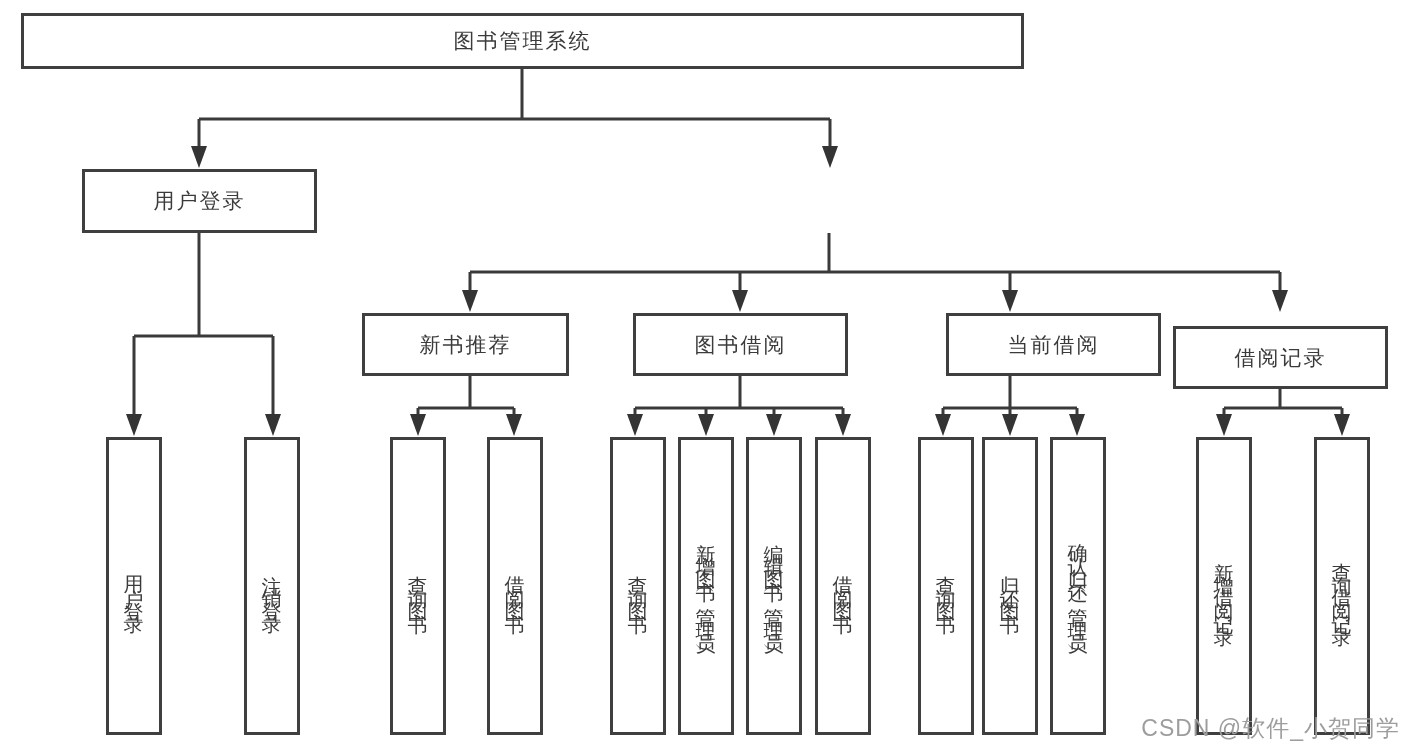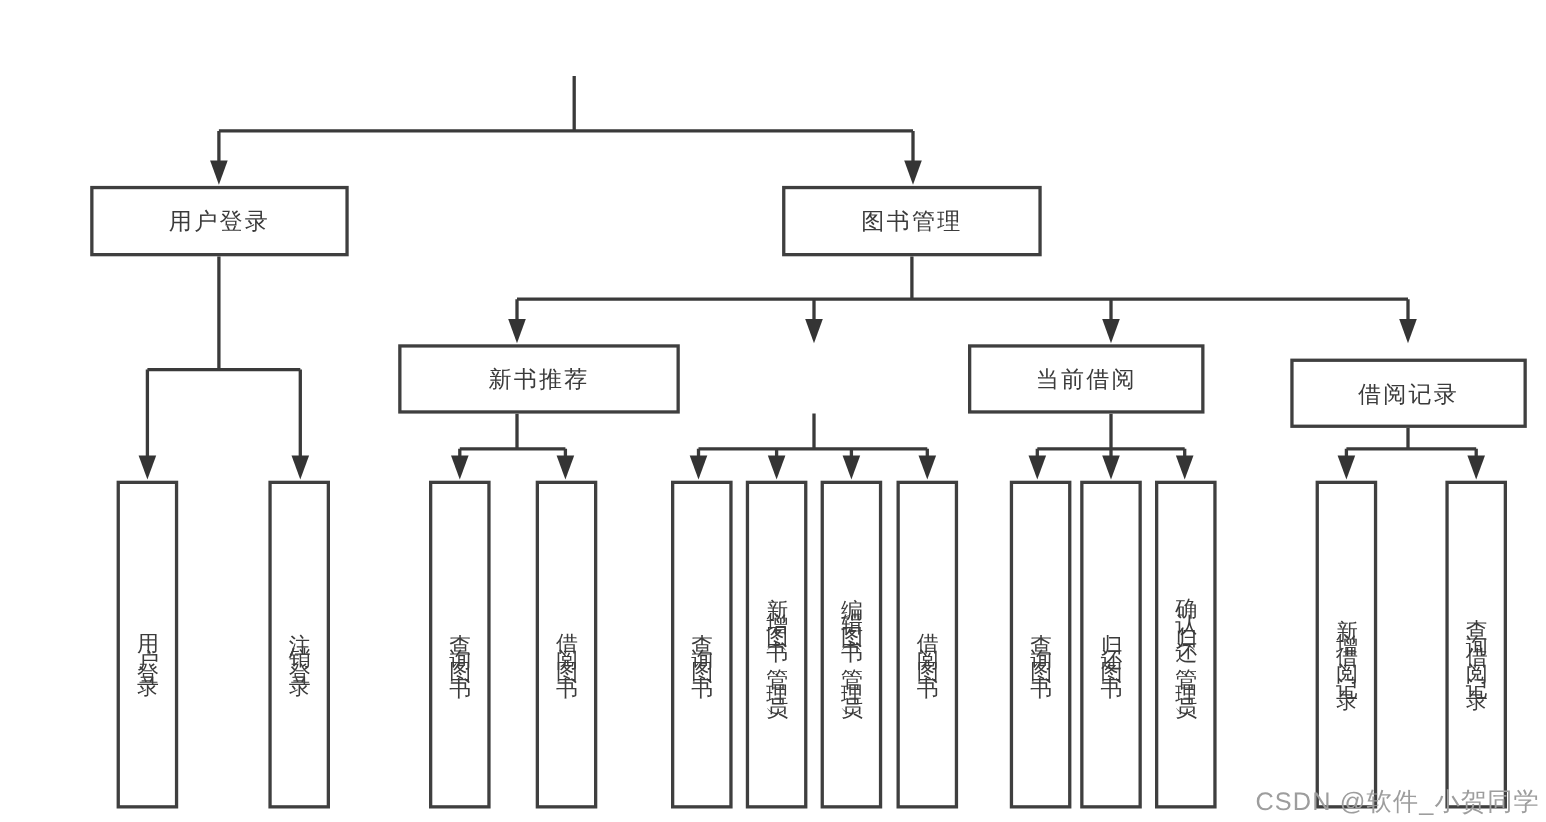--- a/index.html
+++ b/index.html
@@ -83,32 +83,35 @@
       <polygon points="766,414 782,414 774,436"></polygon>
       <polygon points="835,414 851,414 843,436"></polygon>
       <polygon points="935,414 951,414 943,436"></polygon>
       <polygon points="1002,414 1018,414 1010,436"></polygon>
       <polygon points="1069,414 1085,414 1077,436"></polygon>
       <polygon points="1216,414 1232,414 1224,436"></polygon>
       <polygon points="1334,414 1350,414 1342,436"></polygon>
     </g>
   </svg>
 
+  <div class="box" style="left:21px; top:13px; width:1003px; height:56px;">
+    <span class="h-label">图书管理系统</span>
+  </div>
 
   <div class="box" style="left:82px; top:169px; width:235px; height:64px;">
     <span class="h-label">用户登录</span>
   </div>
-  <div class="box" style="left:711px; top:169px; width:236px; height:64px;">
-    <span class="h-label">图书管理</span>
-  </div>
 
-  <div class="box" style="left:362px; top:313px; width:256px; height:63px;">
+  <div class="box" style="left:362px; top:313px; width:207px; height:63px;">
     <span class="h-label">新书推荐</span>
   </div>
-  <div class="box" style="left:880px; top:313px; width:215px; height:63px;">
+  <div class="box" style="left:633px; top:313px; width:215px; height:63px;">
+    <span class="h-label">图书借阅</span>
+  </div>
+  <div class="box" style="left:946px; top:313px; width:215px; height:63px;">
     <span class="h-label">当前借阅</span>
   </div>
   <div class="box" style="left:1173px; top:326px; width:215px; height:63px;">
     <span class="h-label">借阅记录</span>
   </div>
 
   <div class="box" style="left:106px; top:437px; width:56px; height:298px;">
     <span class="v-label">用户登录</span>
   </div>
   <div class="box" style="left:244px; top:437px; width:56px; height:298px;">

